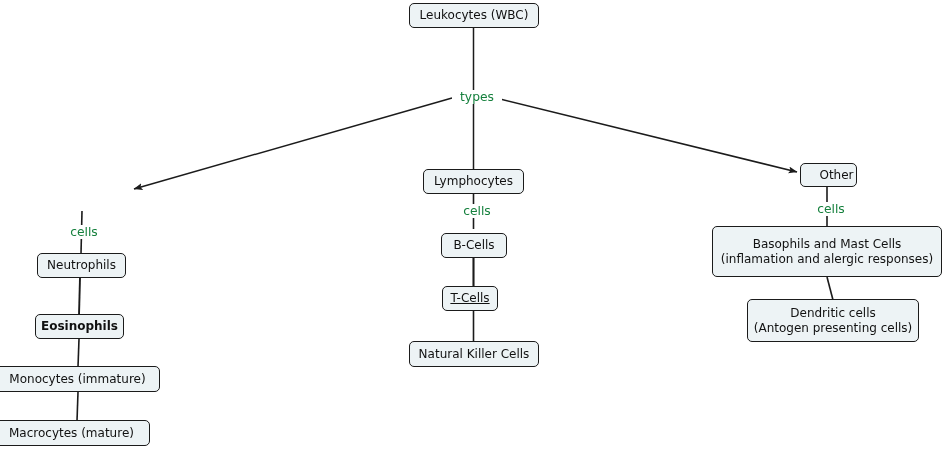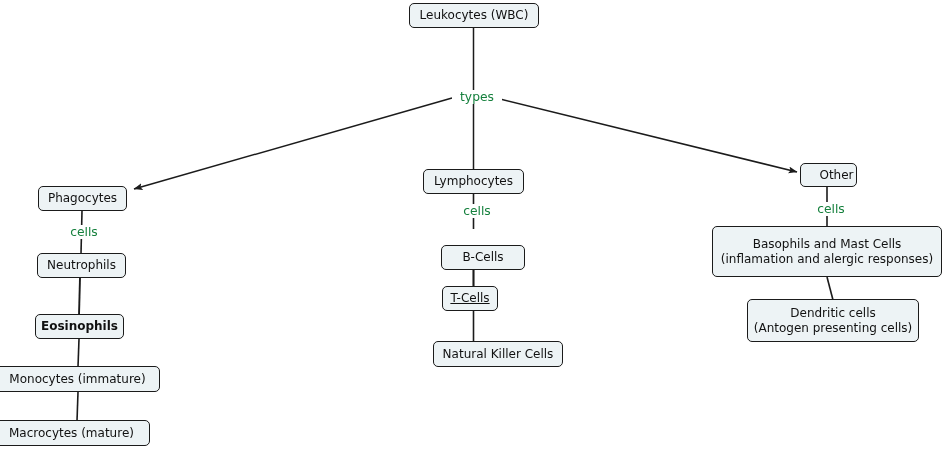--- a/index.html
+++ b/index.html
@@ -84,23 +84,20 @@
     <line x1="827" y1="187" x2="827" y2="226" stroke="#1b1b1b" stroke-width="1.6"></line>
     <line x1="827" y1="277" x2="833" y2="300" stroke="#1b1b1b" stroke-width="1.6"></line>
   </svg>
 
   <div class="node" style="left:409px; top:3px; width:130px; height:25px;">
     <span>Leukocytes (WBC)</span>
   </div>
 
   <div class="link-label" style="left:452px; top:90px; width:44px;">types</div>
 
-  <div class="node" style="left:38px; top:186px; width:89px; height:25px;">
-    <span>Phagocytes</span>
-  </div>
 
   <div class="link-label" style="left:59px; top:225px; width:44px;">cells</div>
 
   <div class="node" style="left:37px; top:253px; width:89px; height:25px;">
     <span>Neutrophils</span>
   </div>
 
   <div class="node" style="left:35px; top:314px; width:89px; height:25px;font-weight:bold;">
     <span>Eosinophils</span>
   </div>
@@ -112,29 +109,29 @@
   <div class="node" style="left:-7px; top:420px; width:157px; height:26px;">
     <span>Macrocytes (mature)</span>
   </div>
 
   <div class="node" style="left:423px; top:169px; width:101px; height:25px;">
     <span>Lymphocytes</span>
   </div>
 
   <div class="link-label" style="left:452px; top:204px; width:44px;">cells</div>
 
-  <div class="node" style="left:441px; top:245px; width:84px; height:25px;">
+  <div class="node" style="left:441px; top:233px; width:66px; height:25px;">
     <span>B-Cells</span>
   </div>
 
   <div class="node" style="left:442px; top:286px; width:56px; height:25px;text-decoration:underline;">
     <span>T-Cells</span>
   </div>
 
-  <div class="node" style="left:409px; top:341px; width:130px; height:26px;margin-left:24px;">
+  <div class="node" style="left:409px; top:341px; width:130px; height:26px;">
     <span>Natural Killer Cells</span>
   </div>
 
   <div class="node" style="left:800px; top:163px; width:57px; height:24px;padding-left:16px;">
     <span>Other</span>
   </div>
 
   <div class="link-label" style="left:806px; top:202px; width:44px;">cells</div>
 
   <div class="node" style="left:747px; top:299px; width:172px; height:43px;">

